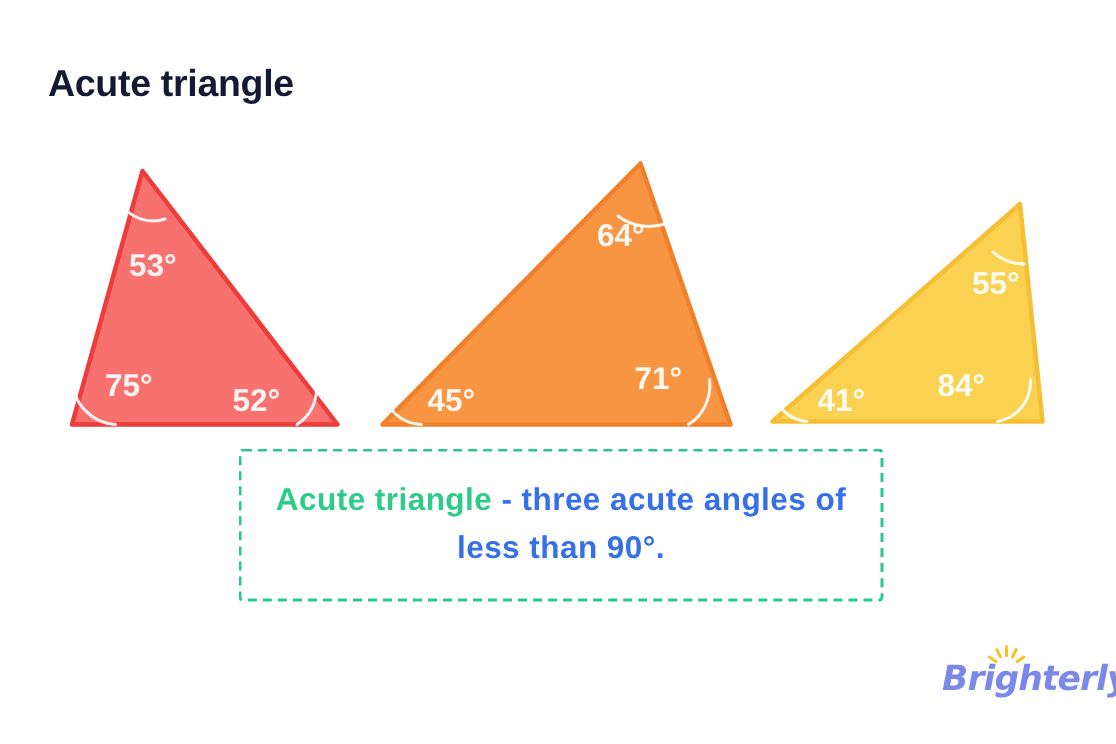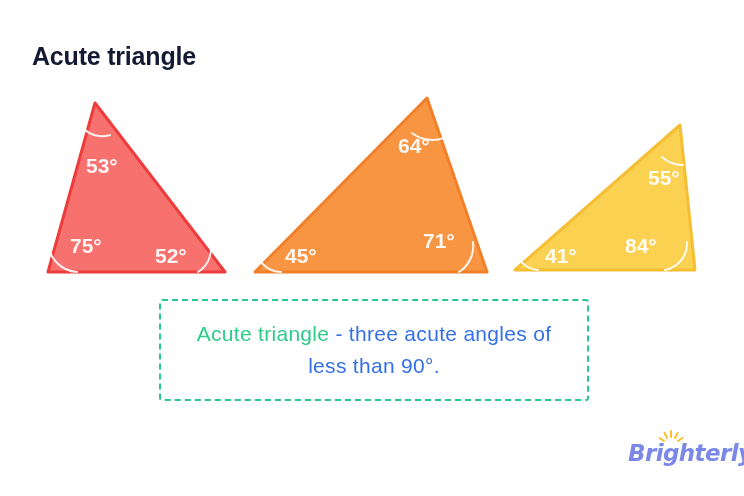--- a/index.html
+++ b/index.html
@@ -24,21 +24,21 @@
     left: 32px;
     top: 42px;
     font-size: 25px;
     font-weight: bold;
     color: #141A33;
     letter-spacing: -0.2px;
   }
   #figures {
     position: absolute;
     left: 0;
-    top: 5px;
+    top: 16px;
     width: 744px;
     height: 290px;
   }
   .tri-svg {
     position: absolute;
     left: 0;
     top: 0;
     width: 744px;
     height: 290px;
     overflow: visible;
@@ -59,21 +59,21 @@
     box-sizing: border-box;
     border: 2px dashed #29C88E;
     border-radius: 3px;
     display: flex;
     align-items: center;
     justify-content: center;
   }
   #caption-text {
     text-align: center;
     font-size: 21px;
-    font-weight: normal;
+    font-weight: bold;
     line-height: 32px;
     letter-spacing: 0.3px;
     padding: 0 14px;
   }
   .cap-term { color: #2ECC8B; }
   .cap-rest { color: #3570E8; }
   #logo {
     position: absolute;
     left: 628px;
     top: 432px;

